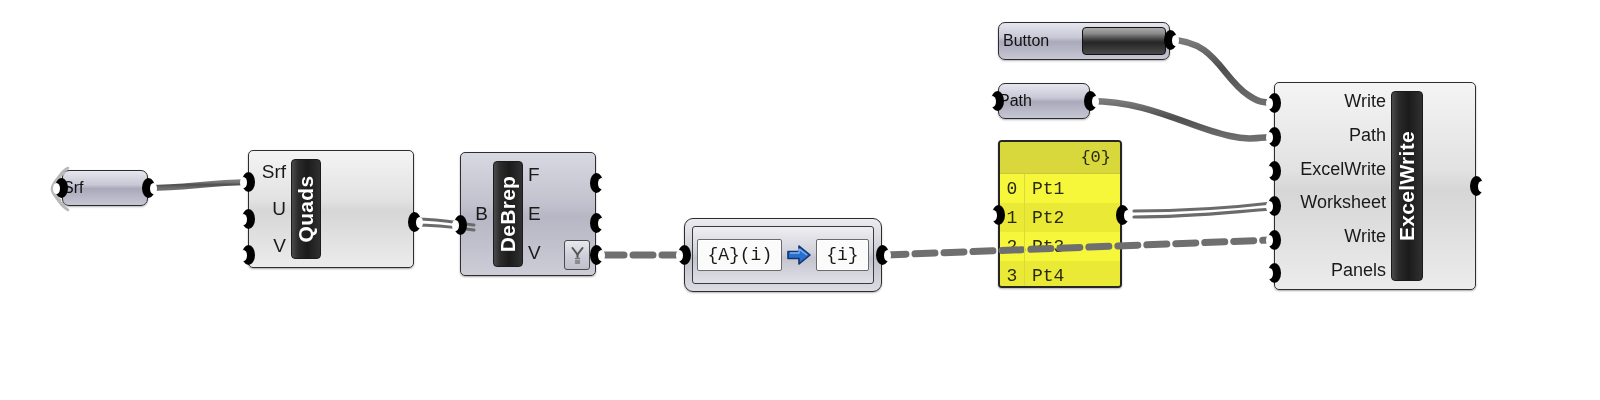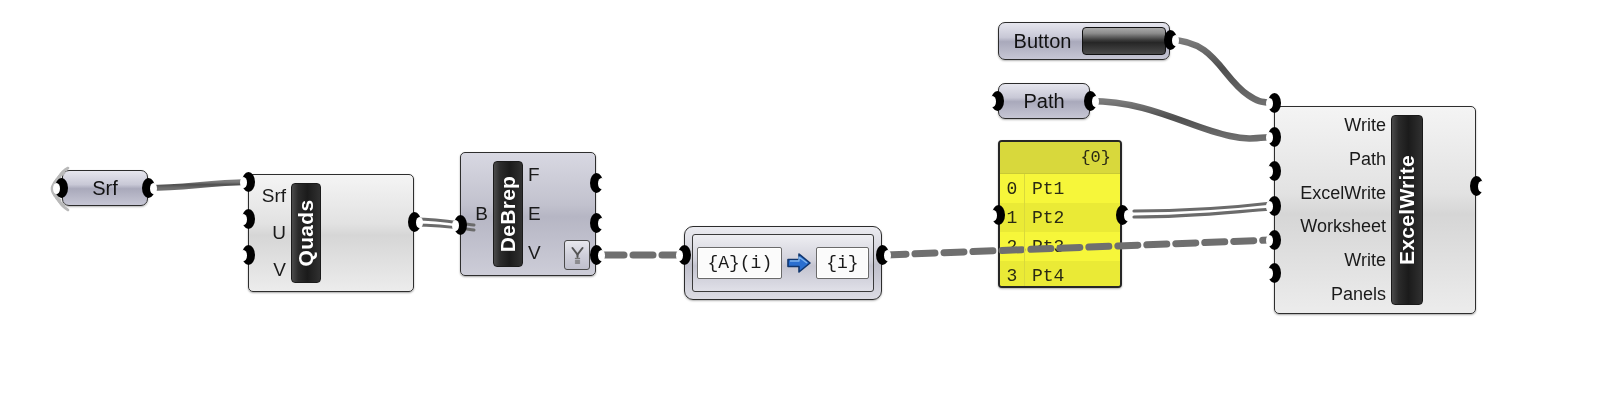--- a/index.html
+++ b/index.html
@@ -30,21 +30,20 @@
     position: absolute;
     border: 1.6px solid #2e2e2e;
     border-radius: 5px;
     box-sizing: border-box;
     display: flex;
     align-items: stretch;
     box-shadow: 0 1px 2px rgba(0,0,0,0.35);
   }
   .comp.light {
     background: linear-gradient(to bottom, #f4f4f4 0%, #e2e2e2 42%, #d6d6d6 52%, #ececec 100%);
-    margin-top: 24px;
   }
   .comp.grey {
     background: linear-gradient(to bottom, #d8d8e2 0%, #c2c2ce 42%, #b6b6c4 52%, #cdcdd8 100%);
   }
   .comp-inputs {
     display: flex;
     flex-direction: column;
     justify-content: space-around;
     align-items: flex-end;
     padding: 2px 5px 2px 4px;
@@ -118,23 +117,23 @@
     position: absolute;
     border: 1.7px solid #2c2c2c;
     border-radius: 7px;
     box-sizing: border-box;
     background: linear-gradient(to bottom, #e6e6ee 0%, #c8c8d6 40%, #a9a9bb 52%, #c6c6d4 100%);
     display: flex;
     align-items: center;
     box-shadow: 0 1px 2px rgba(0,0,0,0.3);
   }
   .capsule-label {
-    font-size: 20px;
+    font-size: 16px;
     color: #111111;
-    text-align: center;
+    text-align: left;
     white-space: nowrap;
     flex: 1 1 auto;
   }
   .button-widget {
     width: 84px;
     height: 28px;
     margin-right: 3px;
     border: 1.8px solid #111111;
     border-radius: 4px;
     box-sizing: border-box;
@@ -341,21 +340,21 @@
   <div class="grip out" style="left:590px; top:245px;"></div>
 
   <div class="state-tag" style="left:564px; top:240px;">
     <svg width="15" height="20" viewBox="0 0 15 20">
       <path d="M 2.5 3 L 7.5 9.5 L 12.5 3" stroke="#555" stroke-width="2" fill="none" stroke-linecap="round"></path>
       <path d="M 7.5 9.5 L 7.5 12" stroke="#555" stroke-width="2" fill="none" stroke-linecap="round"></path>
       <path d="M 5.5 13.5 L 9.5 13.5 M 5.5 16 L 9.5 16 M 5.5 18 L 9.5 18" stroke="#777" stroke-width="1.4" fill="none" stroke-linecap="round"></path>
     </svg>
   </div>
 
-  <div class="mapper" style="left:684px; top:218px; width:198px; height:74px;margin-top:8px;">
+  <div class="mapper" style="left:684px; top:218px; width:198px; height:74px;">
     <div class="mapper-inner">
       <div class="mapper-box">{A}(i)</div>
       <div class="mapper-arrow">
         <svg width="26" height="22" viewBox="0 0 26 22">
           <path d="M 2 7.5 L 13 7.5 L 13 2 L 24 11 L 13 20 L 13 14.5 L 2 14.5 Z" fill="#2a6fd0" stroke="#10366e" stroke-width="1.6" stroke-linejoin="round"></path>
           <path d="M 4 9 L 13 9 L 13 5 L 21 11" fill="none" stroke="#7fb4ee" stroke-width="1.4" stroke-linejoin="round"></path>
         </svg>
       </div>
       <div class="mapper-box">{i}</div>
     </div>

